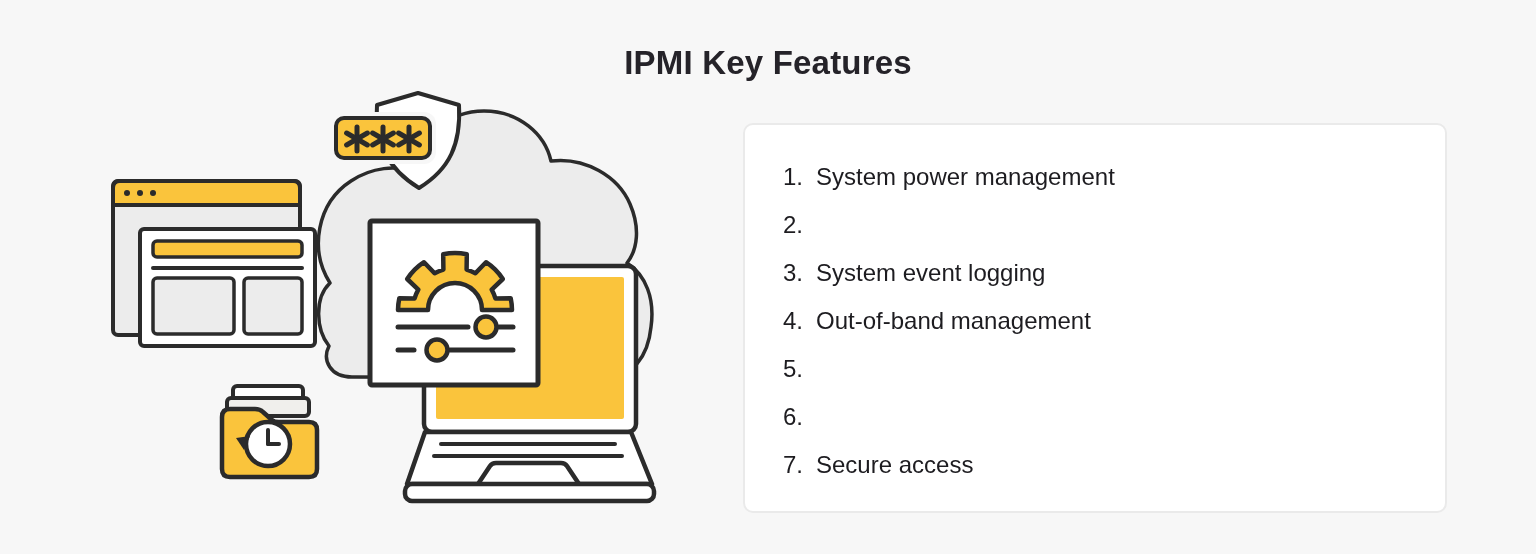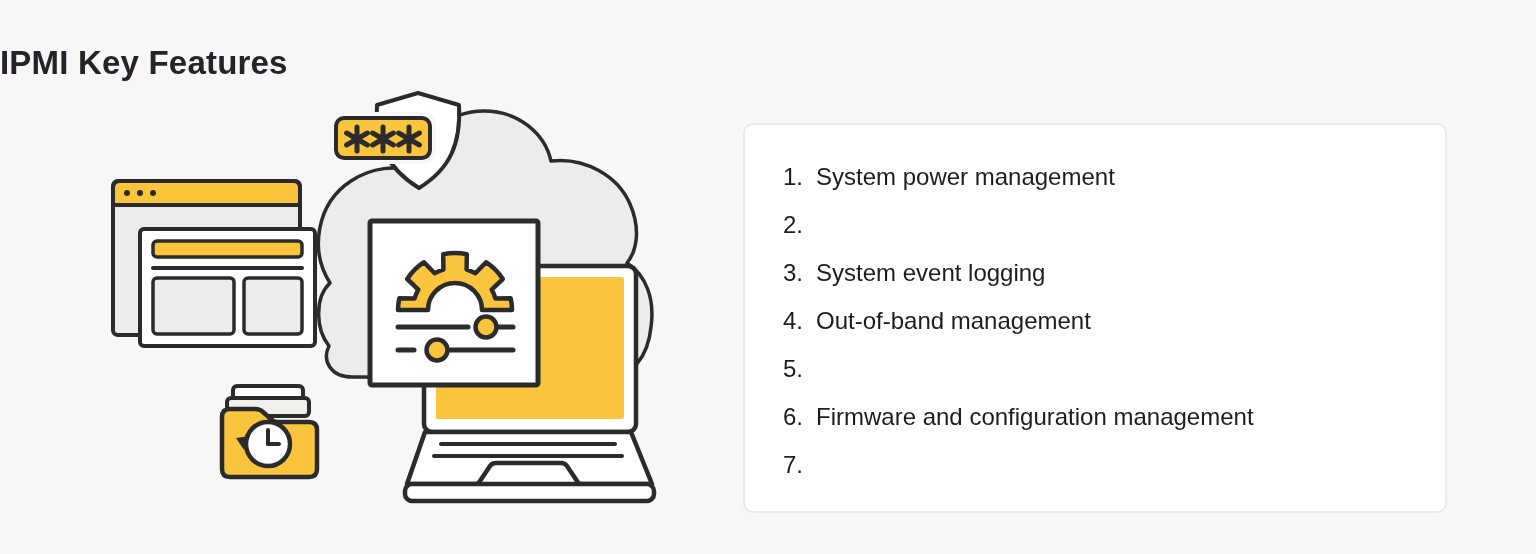--- a/index.html
+++ b/index.html
@@ -16,21 +16,21 @@
   html,body{width:1536px;height:554px;}
   body{
     background:var(--background);
     font-family:"Liberation Sans",sans-serif;
     position:relative;
     overflow:hidden;
   }
   .stage{position:absolute;inset:0;width:1536px;height:554px;}
   .page-title{
     position:absolute;top:44px;left:0;width:100%;
-    font-size:33px;font-weight:bold;
+    text-align:center;font-size:33px;font-weight:bold;
     color:#252329;letter-spacing:.2px;
   }
   .illustration{position:absolute;left:90px;top:80px;width:620px;height:440px;}
   .features-card{
     position:absolute;left:743px;top:123px;width:704px;height:390px;
     background:var(--card-background);
     border:2px solid var(--card-border);
     border-radius:10px;
     padding:28px 30px 0 38px;
   }
@@ -168,21 +168,21 @@
       </li>
       <li>
         <span class="num">4.</span>
         <span class="lbl">Out-of-band management</span>
       </li>
       <li>
         <span class="num">5.</span>
       </li>
       <li>
         <span class="num">6.</span>
-        <span class="lbl">Firmware and configuration management</span>
       </li>
       <li>
         <span class="num">7.</span>
+        <span class="lbl">Secure access</span>
       </li>
     </ol>
   </div>
 
 </div>
 
 </body></html>

